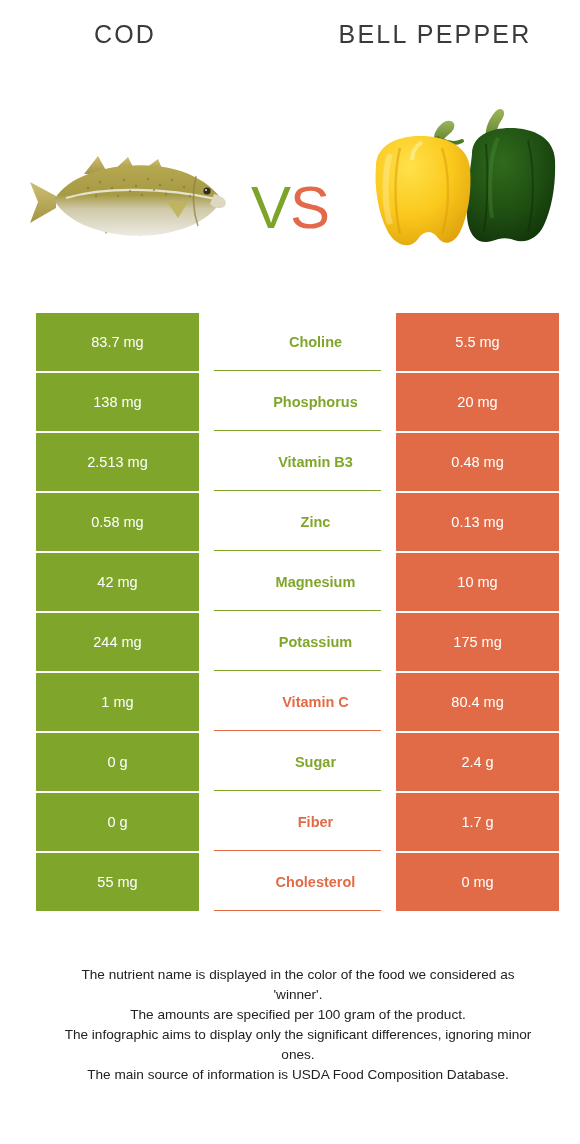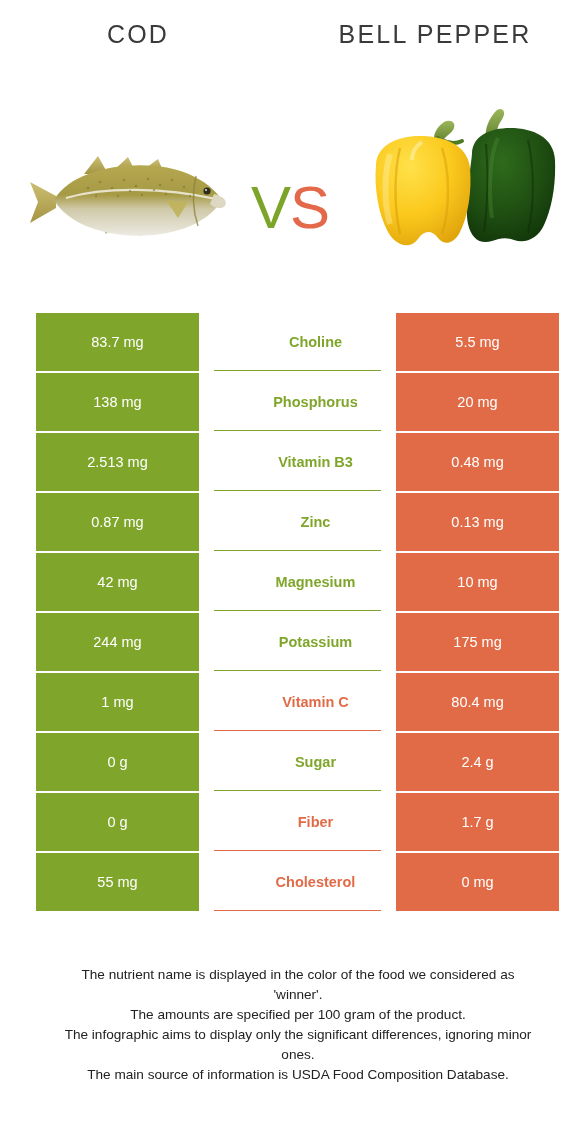--- a/index.html
+++ b/index.html
@@ -22,21 +22,20 @@
   }
   .title {
     position: absolute;
     top: 20px;
     font-size: 25px;
     letter-spacing: 2.2px;
     color: #3a3a3a;
     font-weight: 300;
     text-align: center;
     white-space: nowrap;
-    margin-left: 13px;
   }
   .title-left  { left: 0;   width: 250px; }
   .title-right { right: 0;  width: 290px; }
 
   .hero {
     position: absolute;
     top: 60px;
     left: 0;
     right: 0;
     height: 220px;
@@ -270,21 +269,21 @@
     <div class="cell cell-right">20 mg</div>
   </div>
 
   <div class="row win-green">
     <div class="cell cell-left">2.513 mg</div>
     <div class="cell cell-mid">Vitamin B3</div>
     <div class="cell cell-right">0.48 mg</div>
   </div>
 
   <div class="row win-green">
-    <div class="cell cell-left">0.87 mg</div>
+    <div class="cell cell-left">0.58 mg</div>
     <div class="cell cell-mid">Zinc</div>
     <div class="cell cell-right">0.13 mg</div>
   </div>
 
   <div class="row win-green">
     <div class="cell cell-left">42 mg</div>
     <div class="cell cell-mid">Magnesium</div>
     <div class="cell cell-right">10 mg</div>
   </div>
 

